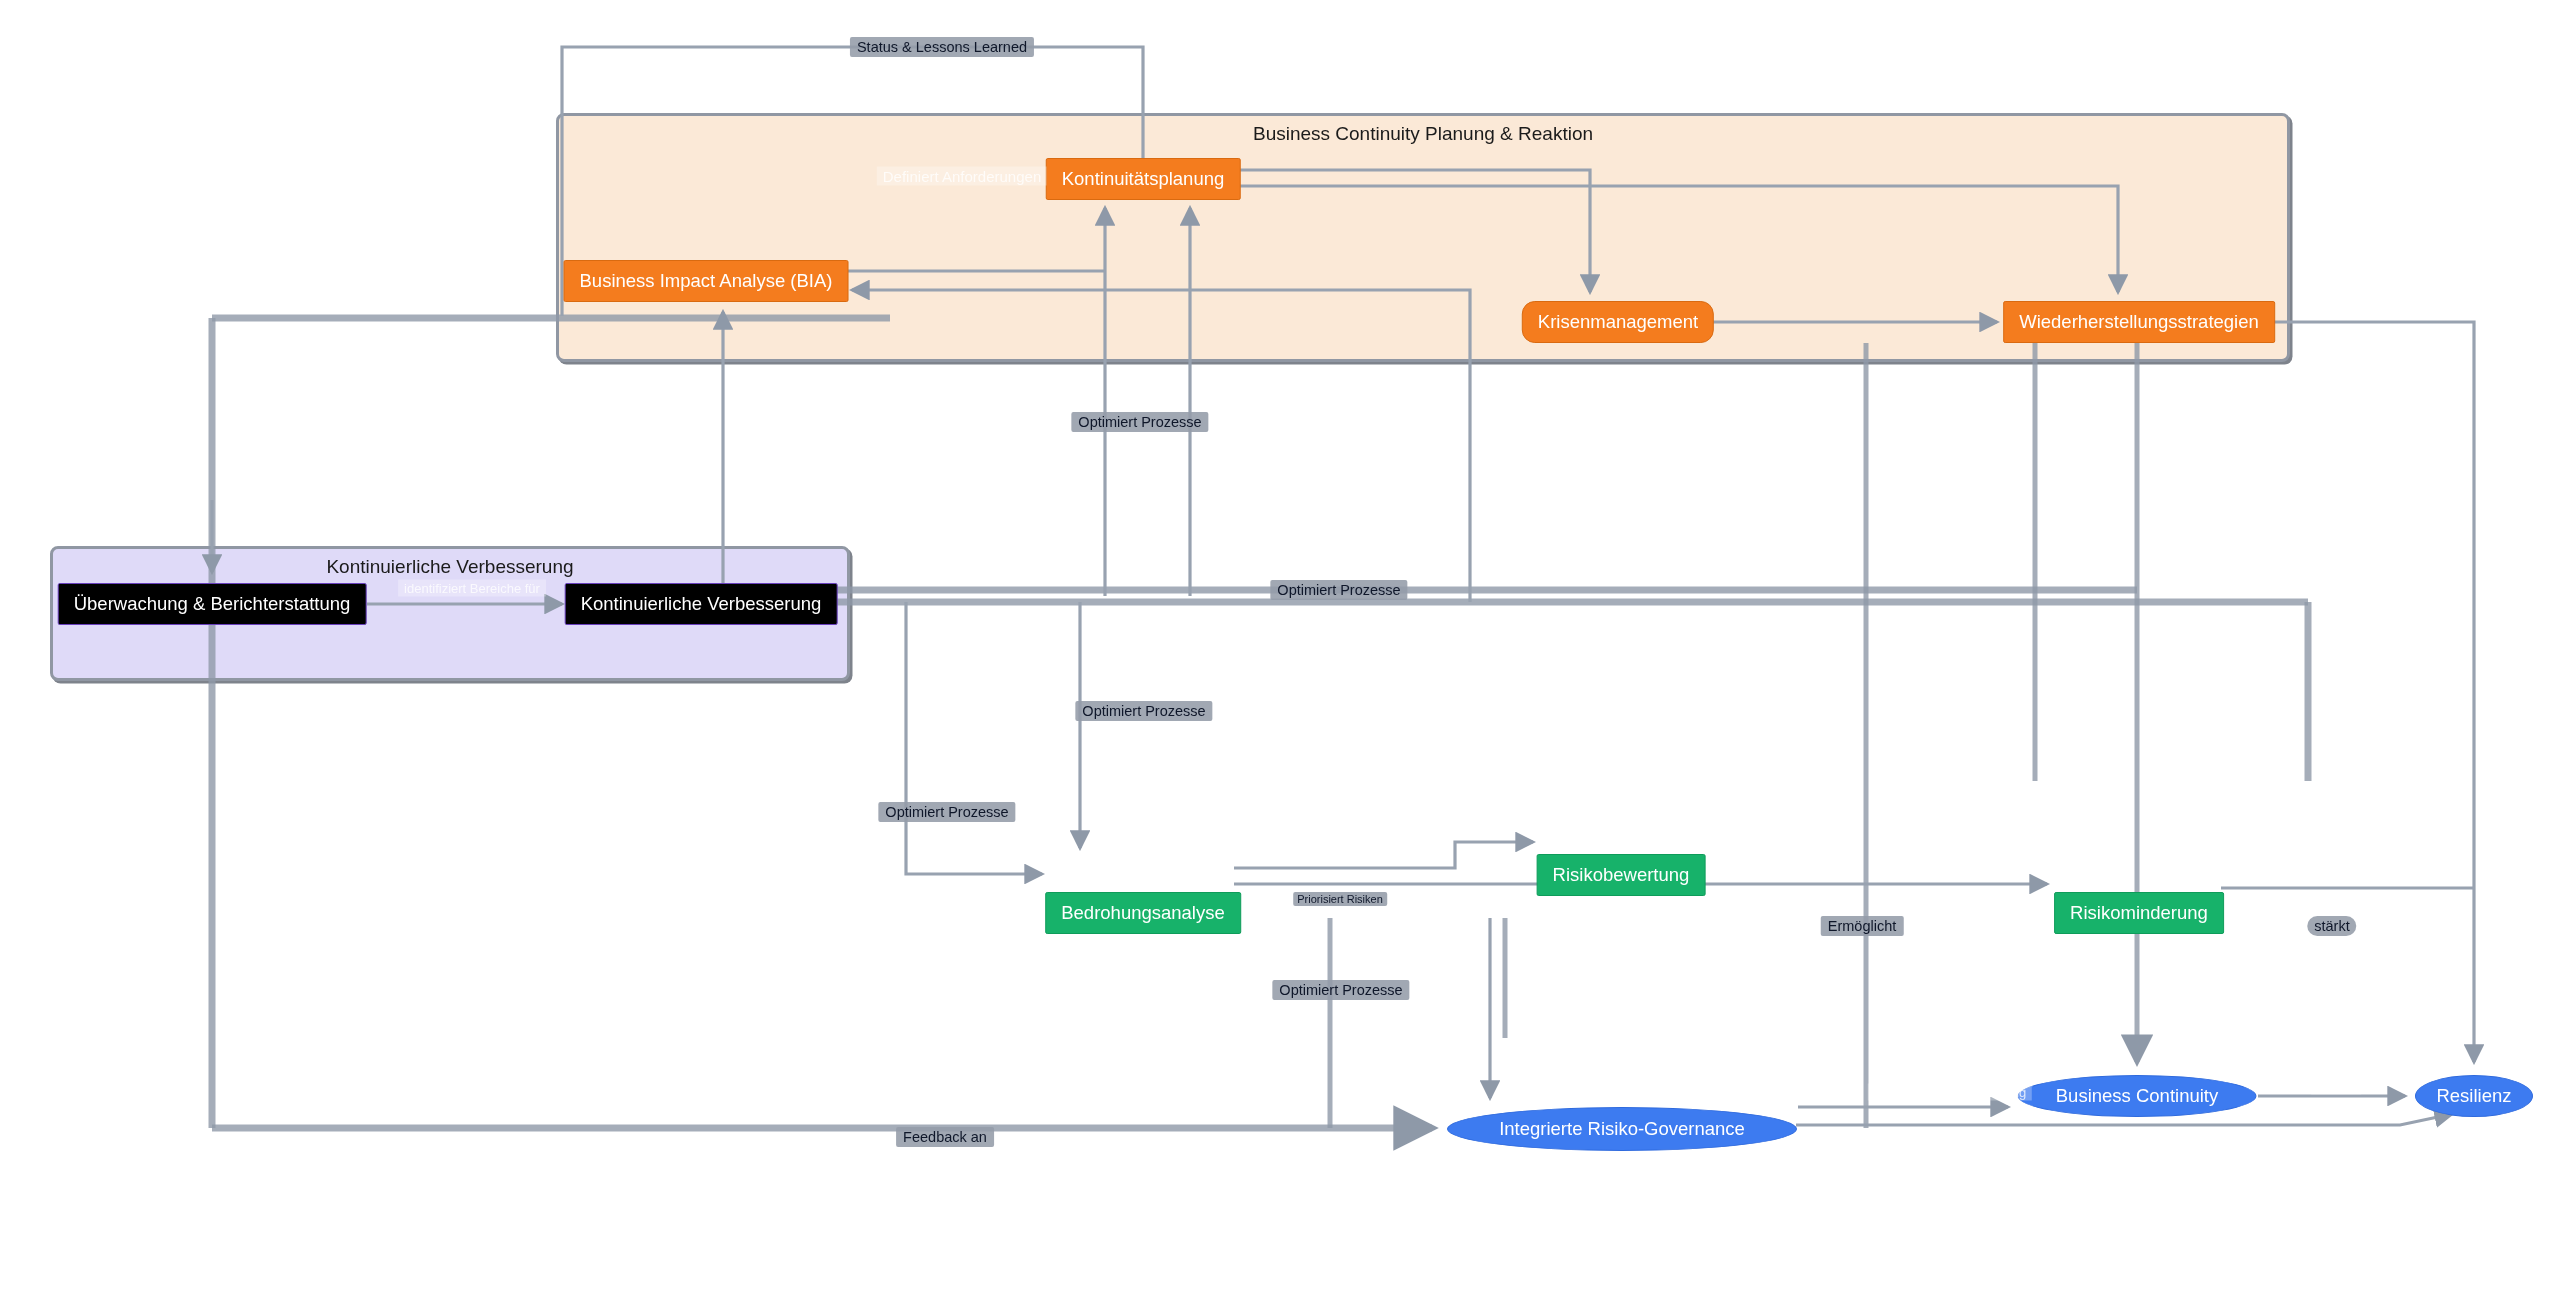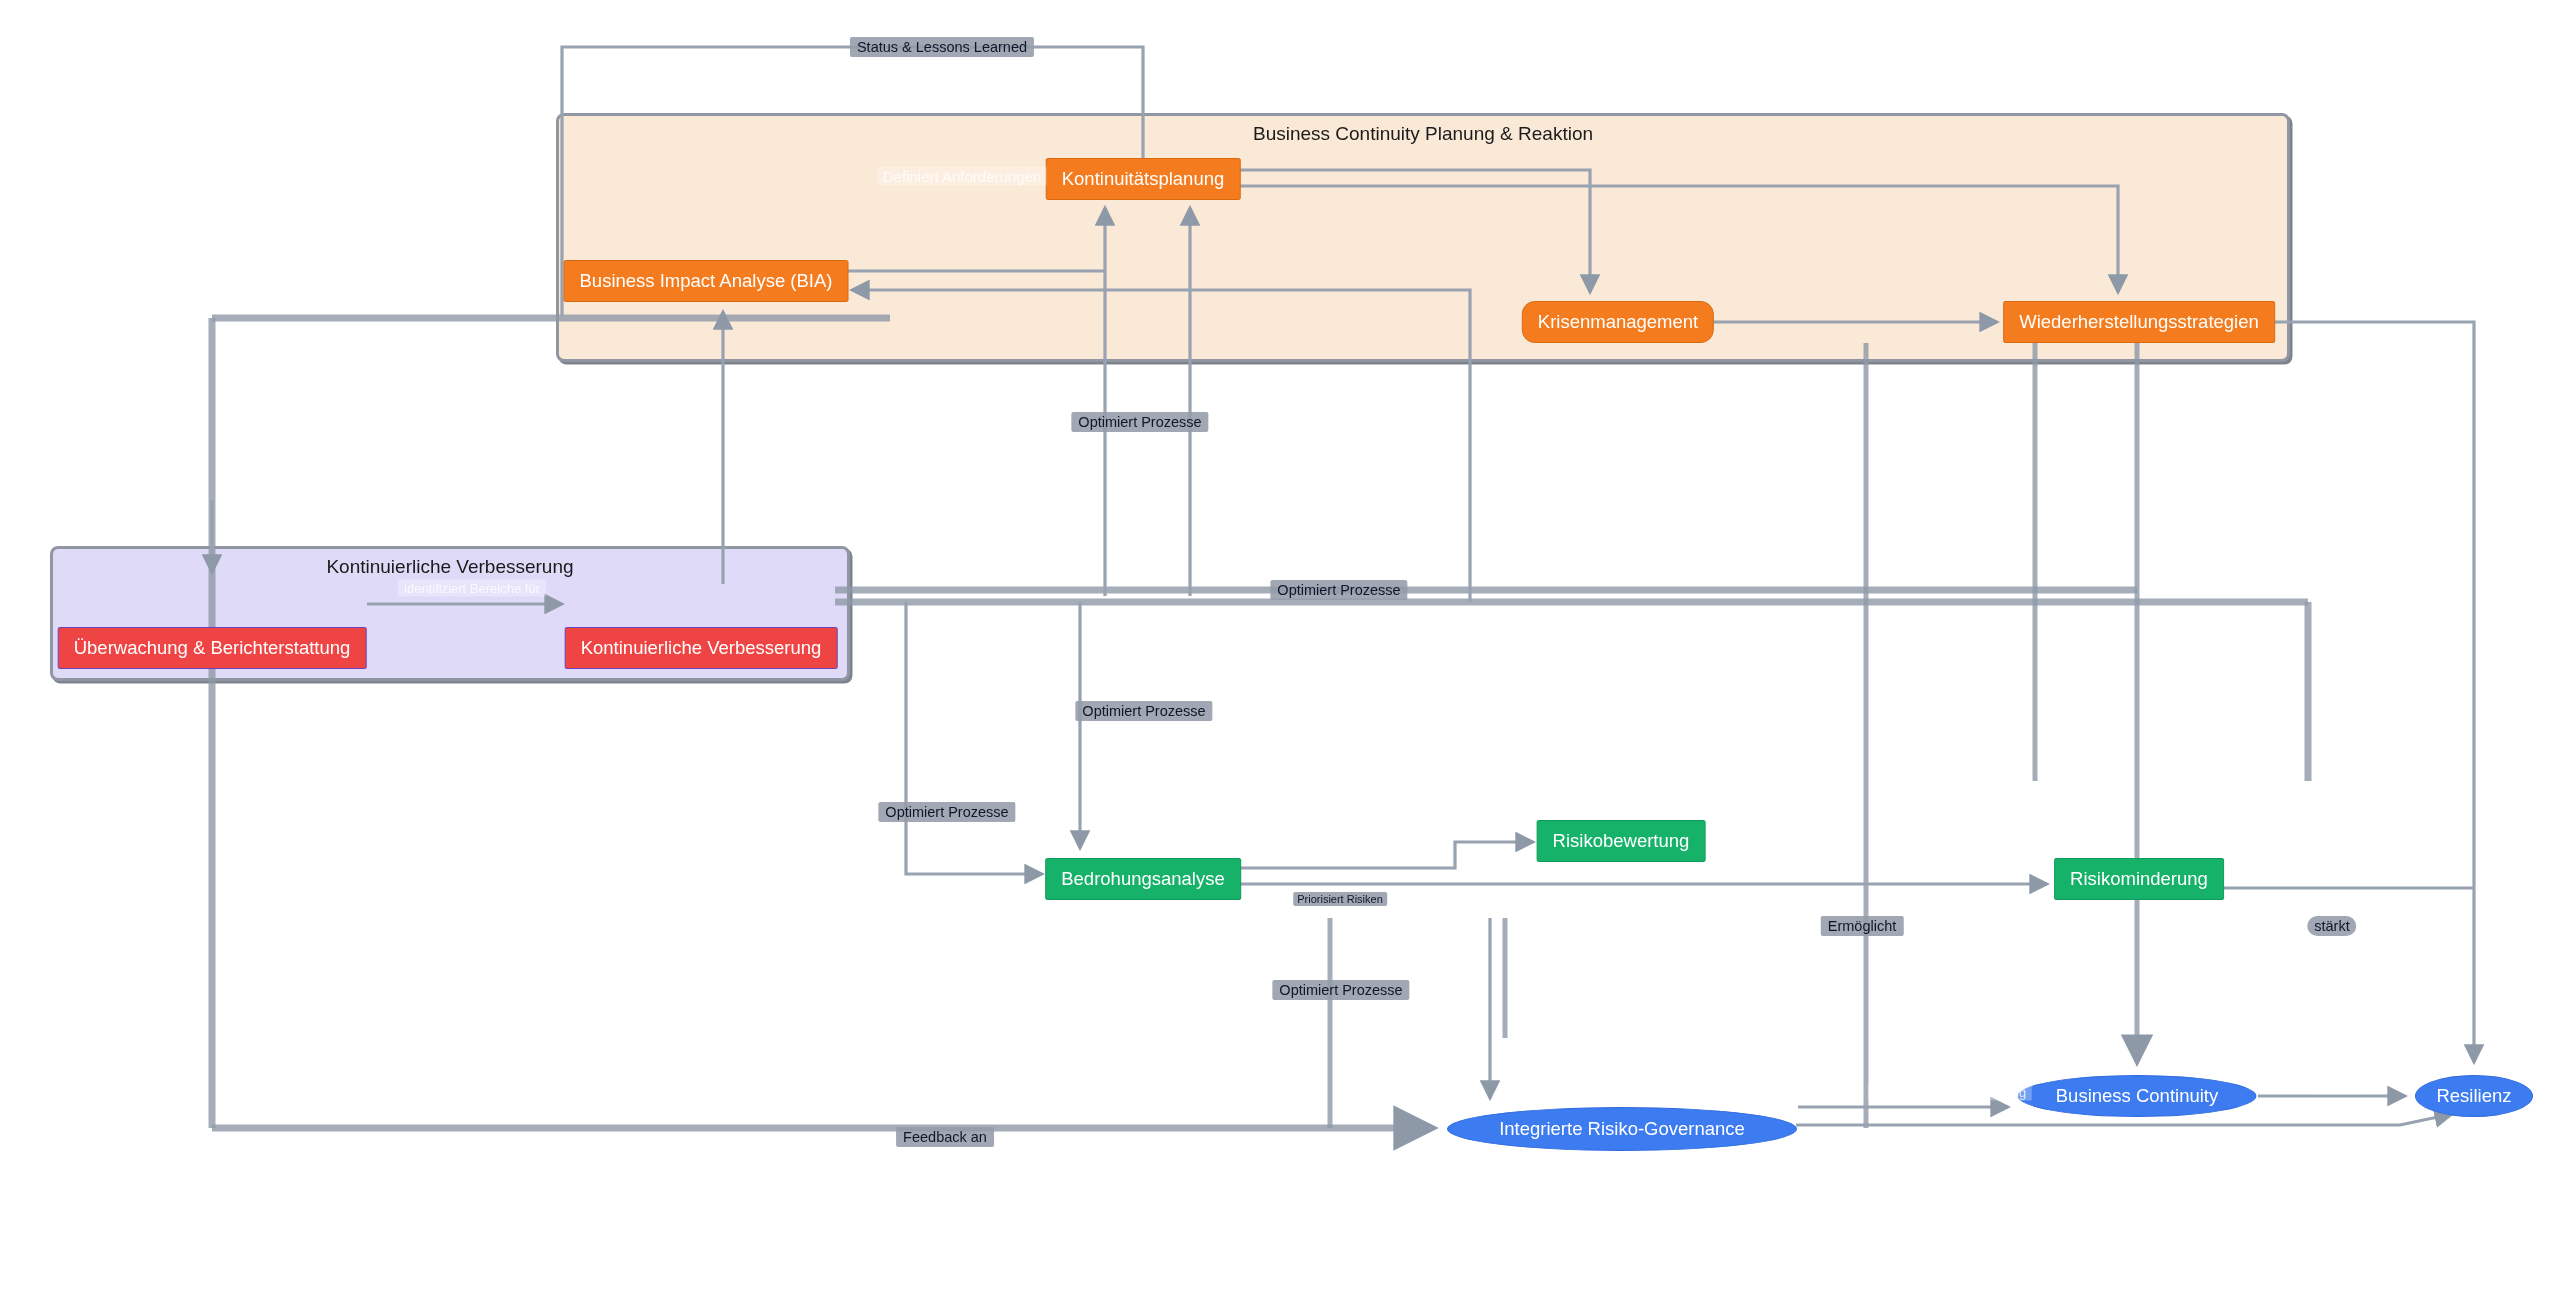--- a/index.html
+++ b/index.html
@@ -8,22 +8,22 @@
   .cluster{position:absolute;border:3px solid #9097a3;border-radius:8px;z-index:1;
            box-shadow:2.5px 2.5px 0 0 #7e838c;}
   .cluster .ctitle{position:absolute;top:7px;left:50%;transform:translateX(-50%);
            font-size:19px;color:#1b1b1b;white-space:nowrap;z-index:1;}
   .edges{position:absolute;left:0;top:0;z-index:2;}
   .node{position:absolute;transform:translate(-50%,-50%);z-index:3;display:flex;
         align-items:center;justify-content:center;color:#ffffff;font-size:18.5px;
         white-space:nowrap;text-align:center;}
   .rectnode{padding:9px 15px;border-radius:2px;}
   .orange{background:#f47c1e;border:1px solid #d96a10;}
-  .purple{background:#ef4444;border:1px solid #6940bd;margin-top:44px;}
-  .green{background:#17b26a;border:1px solid #0f9c5a;}
+  .purple{background:#000000;border:1px solid #6940bd;}
+  .green{background:#17b26a;border:1px solid #0f9c5a;margin-top:34px;}
   .ellipse{border-radius:50%;background:#3d7bf0;border:1px solid #2f6add;}
   .chip{position:absolute;transform:translate(-50%,-50%);z-index:4;background:rgba(148,156,169,0.88);
         color:#0f172a;font-size:14.5px;padding:2px 7px;white-space:nowrap;border-radius:2px;}
   .chip.small{font-size:11px;padding:1px 4px;}
   .faint{position:absolute;transform:translate(-50%,-50%);z-index:3;color:rgba(255,255,255,0.78);
         background:rgba(255,255,255,0.28);font-size:15px;padding:1px 6px;white-space:nowrap;}
 </style>
 </head>
 <body>
 

